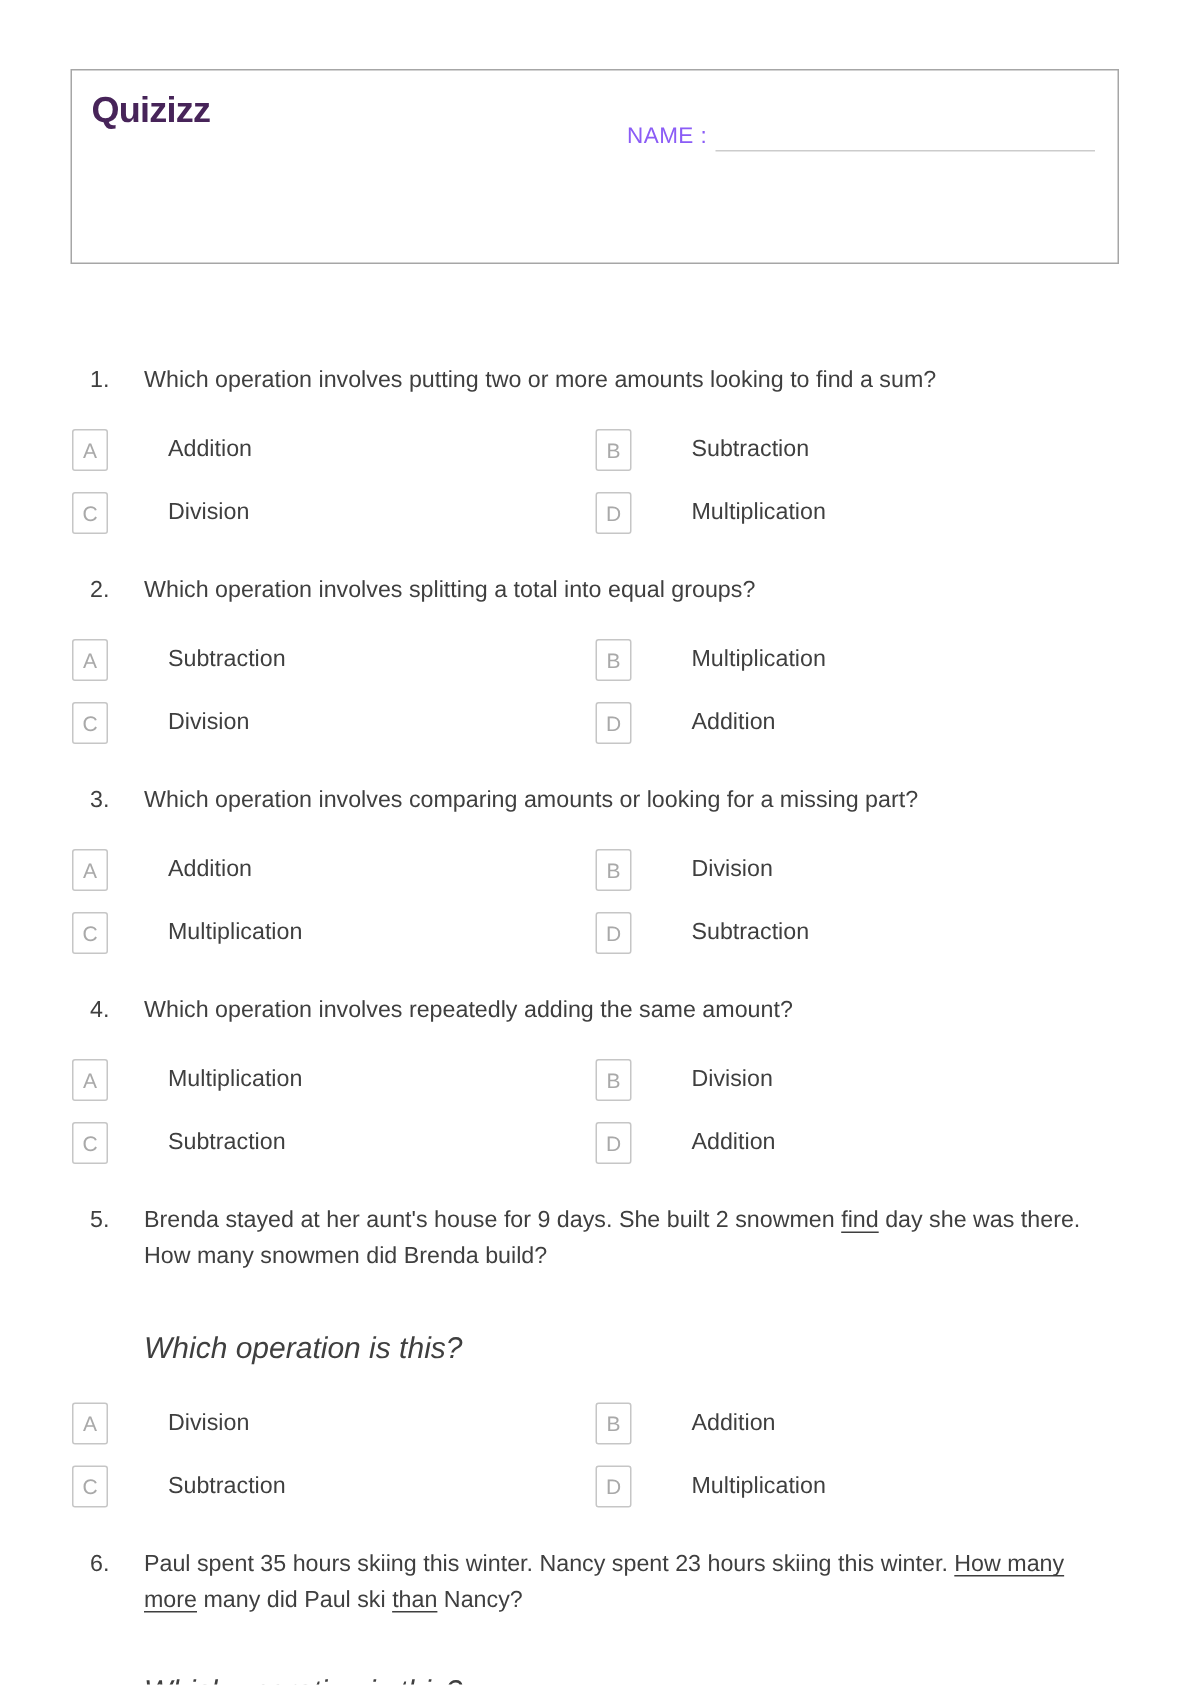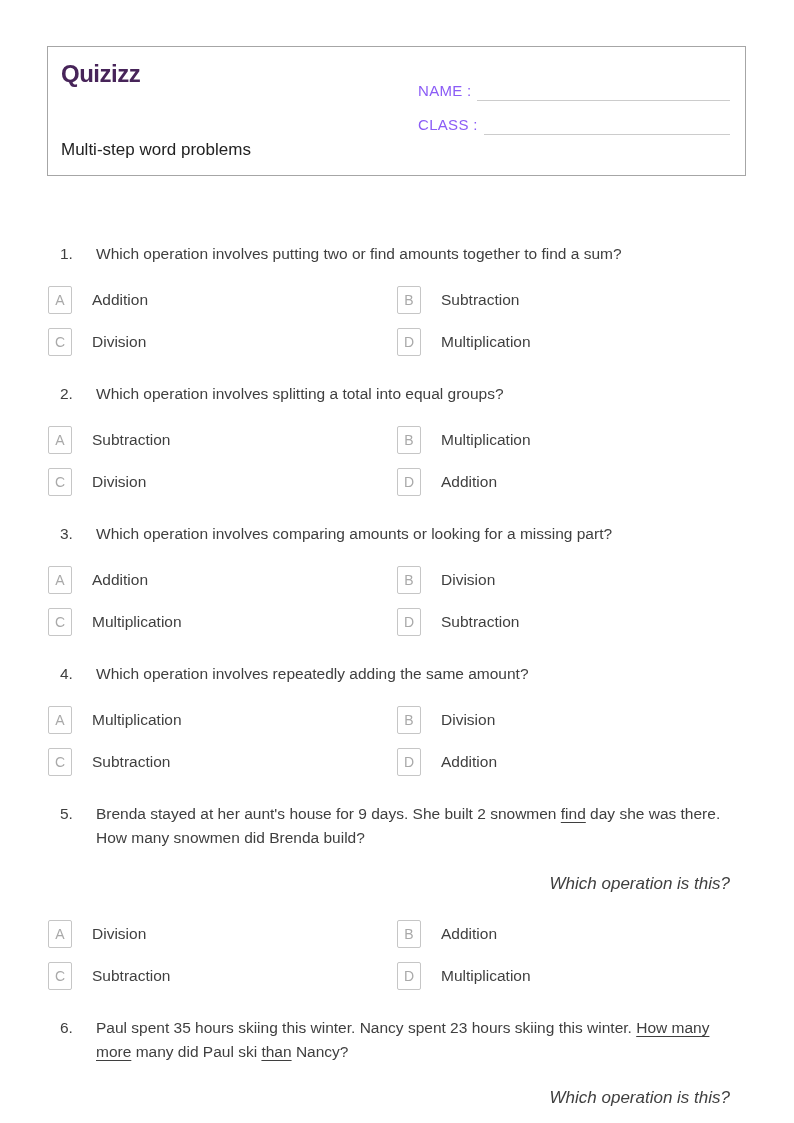--- a/index.html
+++ b/index.html
@@ -48,68 +48,63 @@
   }
 
   
   .questions { margin: 66px 64px 0 48px; }
   .question { display: flex; flex-direction: column; margin-bottom: 26px; }
   .q-row { display: flex; font-size: 15.5px; line-height: 24px; color: #3f3f3f; }
   .q-num { width: 48px; padding-left: 12px; box-sizing: border-box; flex-shrink: 0; }
   .q-text { flex: 1; max-width: 634px; }
   .q-text .u { text-decoration: underline; text-underline-offset: 3px; }
   .q-sub {
-    margin: 25px 0 7px 48px;
-    font-style: italic; font-size: 17px; line-height: 18px; color: #3f3f3f; text-align: right;
+    margin: 40px 0 7px 48px;
+    font-style: italic; font-size: 20px; line-height: 18px; color: #3f3f3f;
   }
   .opts {
     display: grid;
     grid-template-columns: 349px 349px;
     row-gap: 14px;
     margin-top: 20px;
   }
   .opt { display: flex; align-items: center; height: 28px; }
   .opt-box {
     box-sizing: border-box;
     width: 24px; height: 28px; flex-shrink: 0;
     border: 1px solid #c6c6c6; border-radius: 2px;
     color: #a9a9a9; font-size: 14px;
     display: flex; align-items: center; justify-content: center;
   }
-  .opt-label { margin-left: 20px; font-size: 15.5px; color: #3f3f3f; }
+  .opt-label { margin-left: 40px; font-size: 15.5px; color: #3f3f3f; }
 </style>
 </head>
 <body>
 
 <div class="page">
 
   <div class="header-box">
     <div class="header-left">
       <div class="logo">Quizizz</div>
       <div class="title-block">
-        <div class="quiz-title">Multi-step word problems</div>
       </div>
     </div>
     <div class="header-fields">
       <div class="field-row">
         <span class="field-label">NAME :</span>
         <span class="field-line"></span>
       </div>
-      <div class="field-row">
-        <span class="field-label">CLASS :</span>
-        <span class="field-line"></span>
-      </div>
     </div>
   </div>
 
   <div class="questions">
   <div class="question">
     <div class="q-row">
       <span class="q-num">1.</span>
-      <span class="q-text"><span>Which operation involves putting two or find amounts together to find a sum?</span></span>
+      <span class="q-text"><span>Which operation involves putting two or more amounts looking to find a sum?</span></span>
     </div>
 
     <div class="opts">
   <div class="opt">
     <span class="opt-box">
       <span>A</span>
     </span>
     <span class="opt-label">Addition</span>
   </div>
 

